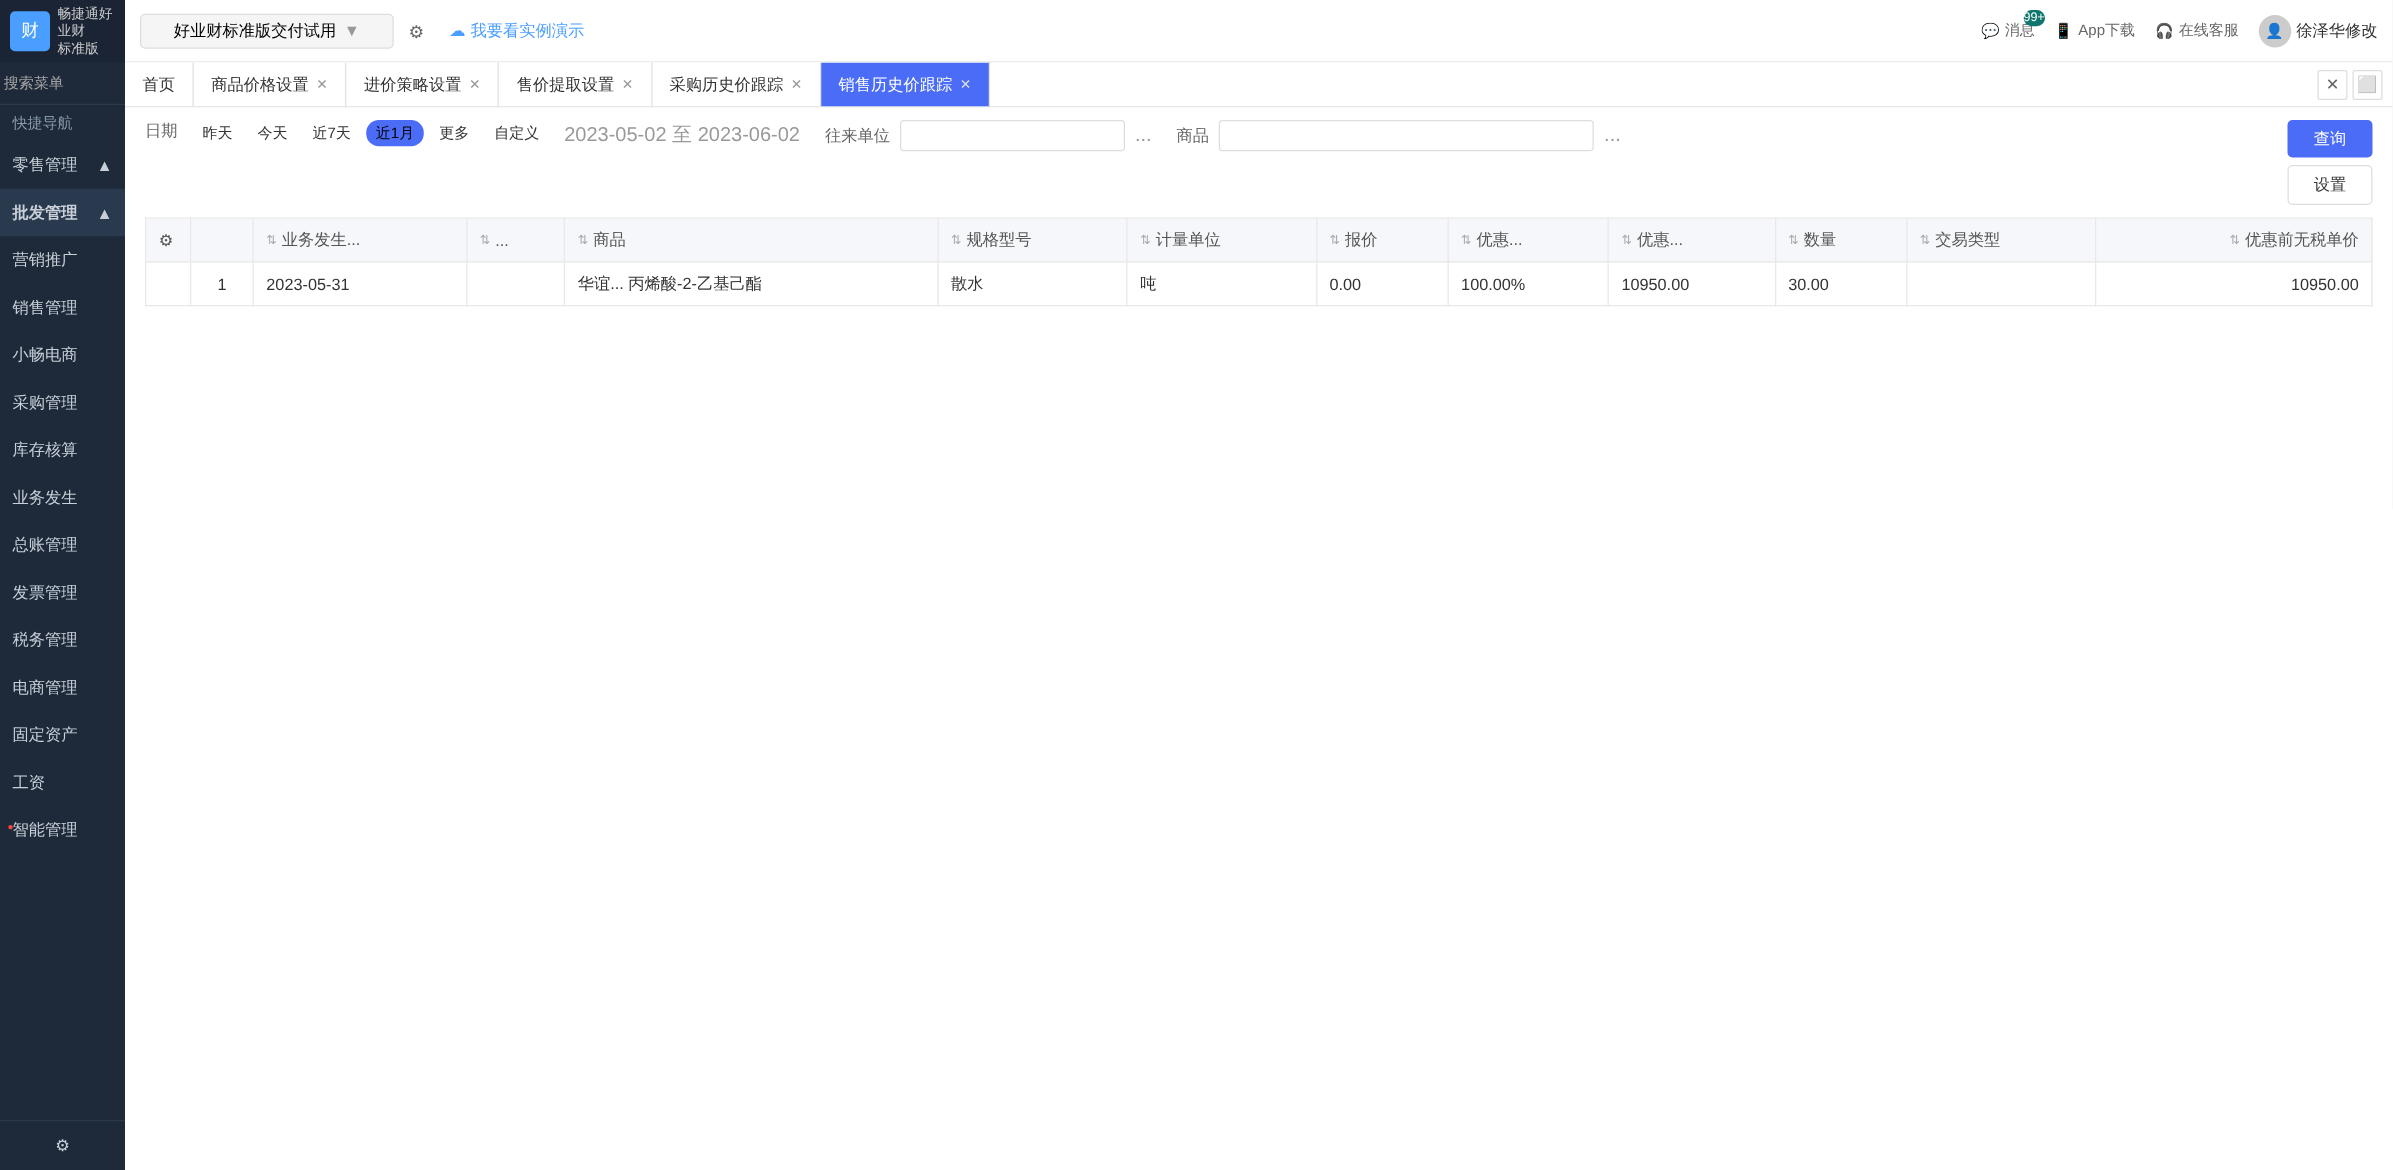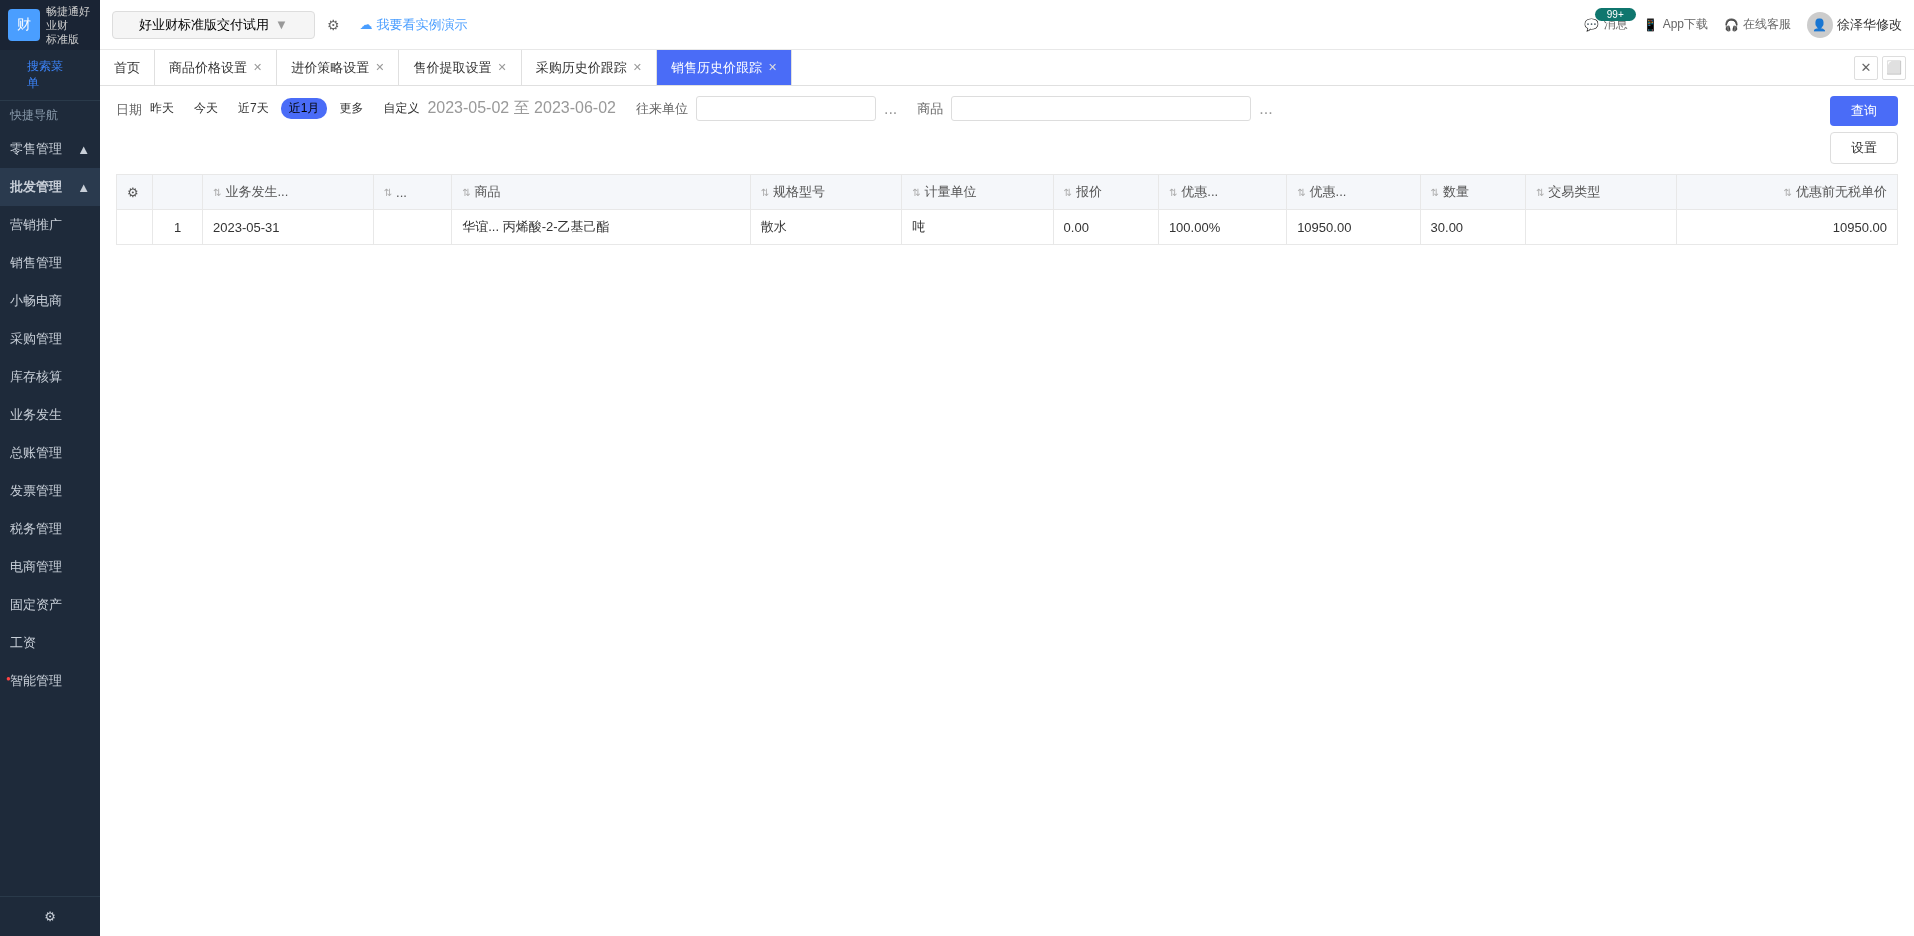--- a/index.html
+++ b/index.html
@@ -6,41 +6,41 @@
     body { font-family: 'Microsoft YaHei', Arial, sans-serif; font-size: 13px; background: #f0f2f5; overflow: hidden; }
 
     
     .app-container { display: flex; height: 936px; width: 1914px; }
 
     
     .sidebar { width: 100px; background: #1e2a3a; color: #c8cfd8; display: flex; flex-direction: column; flex-shrink: 0; }
     .sidebar-logo { padding: 10px 8px; background: #1a2434; display: flex; align-items: center; gap: 6px; height: 50px; }
     .sidebar-logo-icon { width: 32px; height: 32px; background: #4a9eff; border-radius: 4px; display: flex; align-items: center; justify-content: center; color: white; font-size: 14px; flex-shrink: 0; }
     .sidebar-logo-text { font-size: 11px; color: #ccc; line-height: 1.3; }
-    .sidebar-search { padding: 8px 27px; font-size: 12px; color: #3b82f6; cursor: pointer; border-bottom: 1px solid #2a3a4a; }
+    .sidebar-search { padding: 8px 3px; font-size: 12px; color: #a3a3a3; cursor: pointer; border-bottom: 1px solid #2a3a4a; }
     .sidebar-nav { padding: 6px 10px; font-size: 12px; color: #8899aa; cursor: pointer; }
     .sidebar-item { padding: 10px 10px; font-size: 13px; color: #c8cfd8; cursor: pointer; display: flex; align-items: center; justify-content: space-between; }
     .sidebar-item.active { background: #2a3a4e; font-weight: bold; }
     .sidebar-item-label { }
     .sidebar-bottom { margin-top: auto; padding: 8px 10px; border-top: 1px solid #2a3a4a; display: flex; justify-content: center; }
     .sidebar-item.has-dot { position: relative; }
     .sidebar-item.has-dot::before { content: '●'; color: #ff4444; font-size: 8px; position: absolute; left: 6px; top: 12px; }
 
     
     .main { flex: 1; display: flex; flex-direction: column; background: #f0f2f5; overflow: hidden; }
 
     
     .topbar { height: 50px; background: #fff; display: flex; align-items: center; padding: 0 12px; border-bottom: 1px solid #e8e8e8; gap: 12px; }
     .topbar-selector { display: flex; align-items: center; gap: 6px; background: #f5f5f5; border: 1px solid #ddd; border-radius: 4px; padding: 4px 26px; cursor: pointer; font-size: 13px; }
     .topbar-selector-arrow { color: #999; }
     .topbar-settings-icon { color: #666; cursor: pointer; font-size: 14px; }
     .topbar-demo { display: flex; align-items: center; gap: 4px; color: #4a9eff; font-size: 13px; cursor: pointer; margin-left: 8px; }
     .topbar-right { margin-left: auto; display: flex; align-items: center; gap: 16px; }
     .topbar-right-item { display: flex; align-items: center; gap: 4px; font-size: 12px; color: #666; cursor: pointer; position: relative; }
-    .badge { background: #0f766e; color: white; font-size: 10px; border-radius: 10px; padding: 1px 12px; position: absolute; top: -8px; right: -8px; }
+    .badge { background: #0f766e; color: white; font-size: 10px; border-radius: 10px; padding: 1px 0; position: absolute; top: -8px; right: -8px; }
     .topbar-user { display: flex; align-items: center; gap: 4px; font-size: 13px; color: #333; cursor: pointer; }
     .user-avatar { width: 26px; height: 26px; background: #ccc; border-radius: 50%; display: flex; align-items: center; justify-content: center; font-size: 12px; color: #666; }
 
     
     .tabbar { height: 36px; background: #fff; display: flex; align-items: center; padding: 0 0 0 0; border-bottom: 1px solid #e0e0e0; overflow: hidden; }
     .tab { height: 36px; display: flex; align-items: center; padding: 0 14px; font-size: 13px; cursor: pointer; border-right: 1px solid #e0e0e0; color: #333; white-space: nowrap; gap: 6px; }
     .tab.active { background: #4a6cf7; color: #fff; }
     .tab.home { font-weight: 500; }
     .tab-close { font-size: 11px; color: #999; }
     .tab.active .tab-close { color: #ddd; }
@@ -52,21 +52,21 @@
     .page-header { padding: 12px 16px 8px; display: flex; align-items: center; justify-content: space-between; border-bottom: 1px solid #f0f0f0; }
     .page-title { font-size: 16px; font-weight: 600; color: #333; }
     .page-actions { display: flex; align-items: center; gap: 12px; font-size: 12px; color: #666; }
     .page-action { display: flex; align-items: center; gap: 4px; cursor: pointer; }
     .checkbox-label { display: flex; align-items: center; gap: 4px; }
     .checkbox-blue { width: 14px; height: 14px; background: #4a6cf7; border-radius: 2px; display: flex; align-items: center; justify-content: center; }
     .checkbox-blue::after { content: '✓'; color: white; font-size: 10px; }
 
     
     .filter-row { padding: 10px 16px; display: flex; align-items: flex-start; gap: 20px; background: #fff; }
-    .filter-group { display: flex; align-items: flex-end; gap: 0; flex-wrap: wrap; }
+    .filter-group { display: flex; align-items: flex-start; gap: 12px; flex-wrap: wrap; }
     .filter-label { color: #666; font-size: 13px; white-space: nowrap; }
     .date-btns { display: flex; align-items: center; gap: 4px; }
     .date-btn { padding: 2px 8px; font-size: 12px; cursor: pointer; color: #333; border-radius: 3px; }
     .date-btn.active { background: #4a6cf7; color: #000000; border-radius: 10px; }
     .date-range { font-size: 16px; color: #999; margin-top: 2px; }
     .filter-input-group { display: flex; align-items: center; gap: 8px; }
     .filter-input { border: 1px solid #ddd; border-radius: 3px; padding: 4px 8px; font-size: 13px; width: 200px; color: #333; outline: none; }
     .filter-dots { color: #999; cursor: pointer; font-size: 16px; }
     .filter-actions { margin-left: auto; display: flex; flex-direction: column; gap: 6px; }
     .btn-primary { background: #4a6cf7; color: white; border: none; border-radius: 4px; padding: 6px 20px; font-size: 13px; cursor: pointer; }

